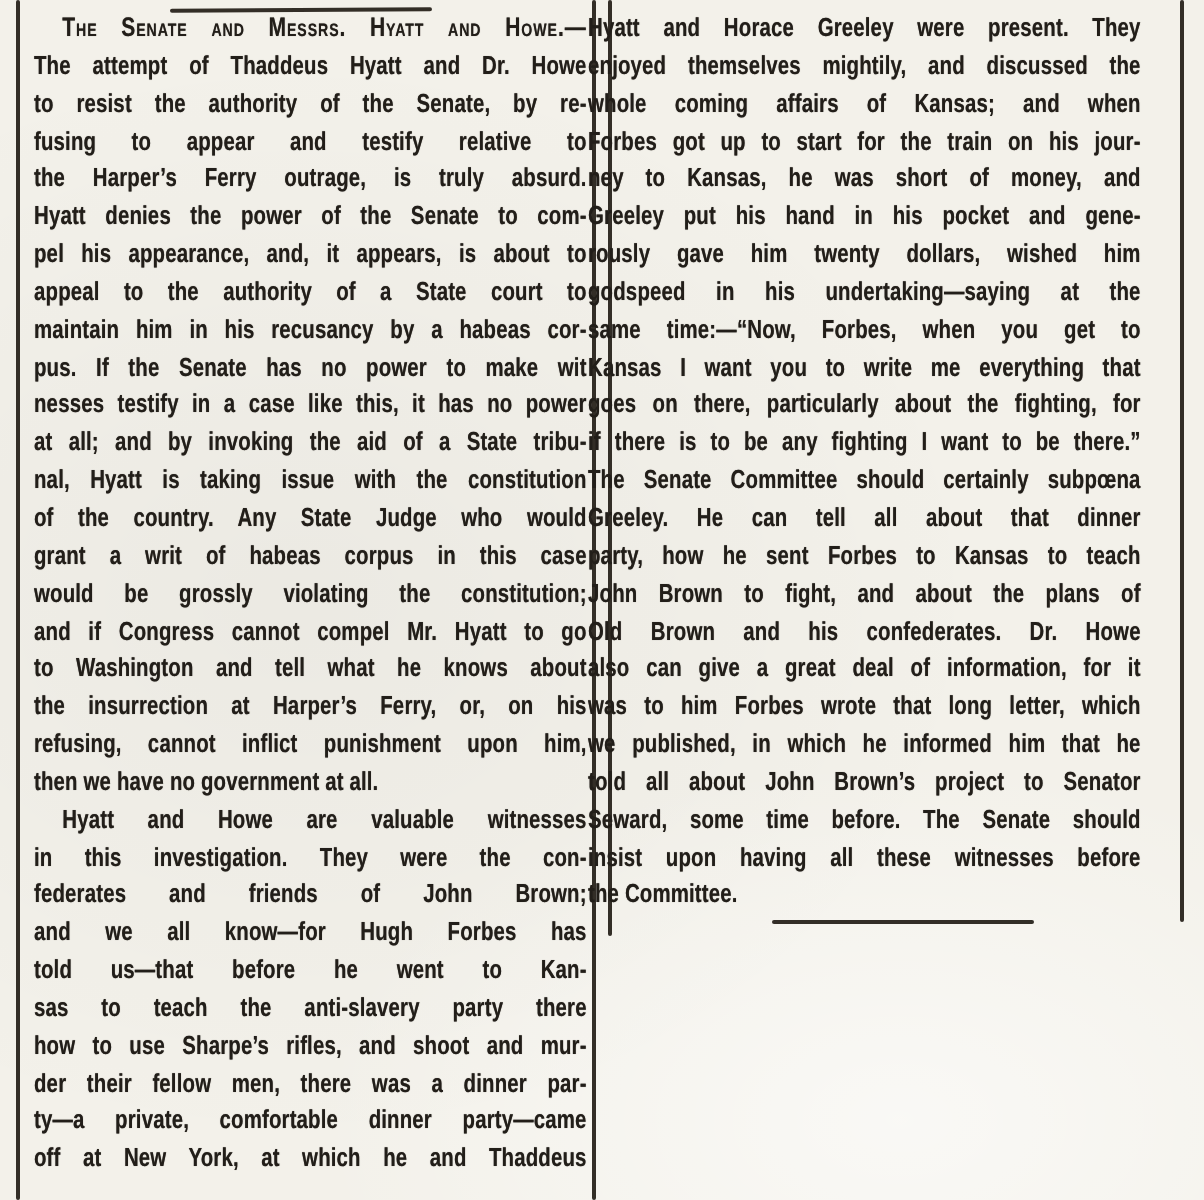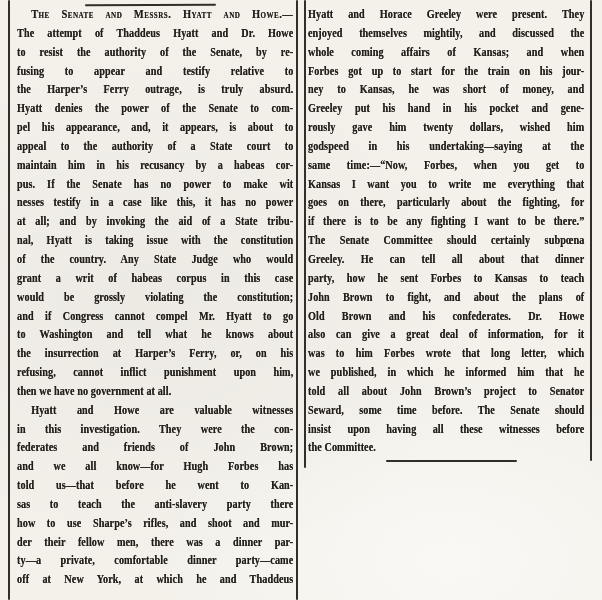--- a/index.html
+++ b/index.html
@@ -11,21 +11,21 @@
   body { width: 602px; height: 600px; overflow: hidden; }
 
   .page {
     position: relative;
     width: 602px;
     height: 600px;
     background:
       radial-gradient(ellipse 420px 260px at 450px 560px, rgba(255,255,255,0.55), rgba(255,255,255,0) 70%),
       radial-gradient(ellipse 500px 400px at 150px 300px, rgba(0,0,0,0.03), rgba(0,0,0,0) 70%),
       var(--bg);
-    font-family: Liberation Serif, serif;
+    font-family: Liberation Sans, sans-serif;
     color: var(--ink);
   }
 
   
   .vrule {
     position: absolute;
     width: 2px;
     background: var(--rule);
     border-radius: 1px;
   }
@@ -41,21 +41,21 @@
   .rule-right-edge  { left: 590px; top: 0;   height: 461px; }
   .rule-top         { left: 85px;  top: 4px;  width: 131px; transform: rotate(-0.3deg); }
   .rule-end         { left: 386px; top: 460px; width: 131px; }
 
   .column {
     position: absolute;
     top: 5px;
     overflow: visible;
   }
   .column-left  { left: 17px;  width: 276px; }
-  .column-right { left: 308px; width: 276px; }
+  .column-right { left: 294px; width: 276px; }
 
   
   .ln {
     width: 352px;
     transform: scaleX(0.785);
     transform-origin: 0 0;
     height: 18.85px;
     line-height: 18.85px;
     font-size: 13px;
     font-weight: 700;

